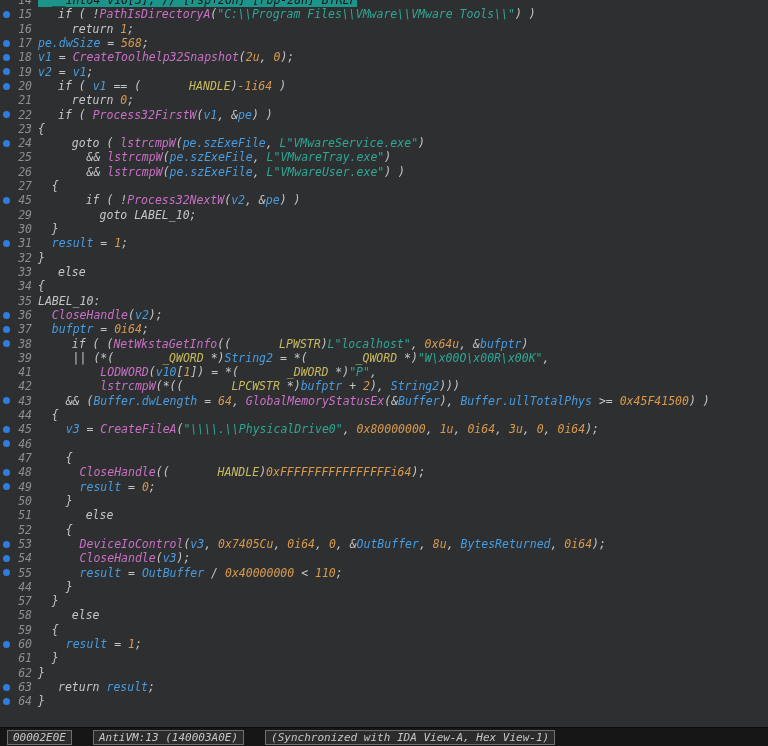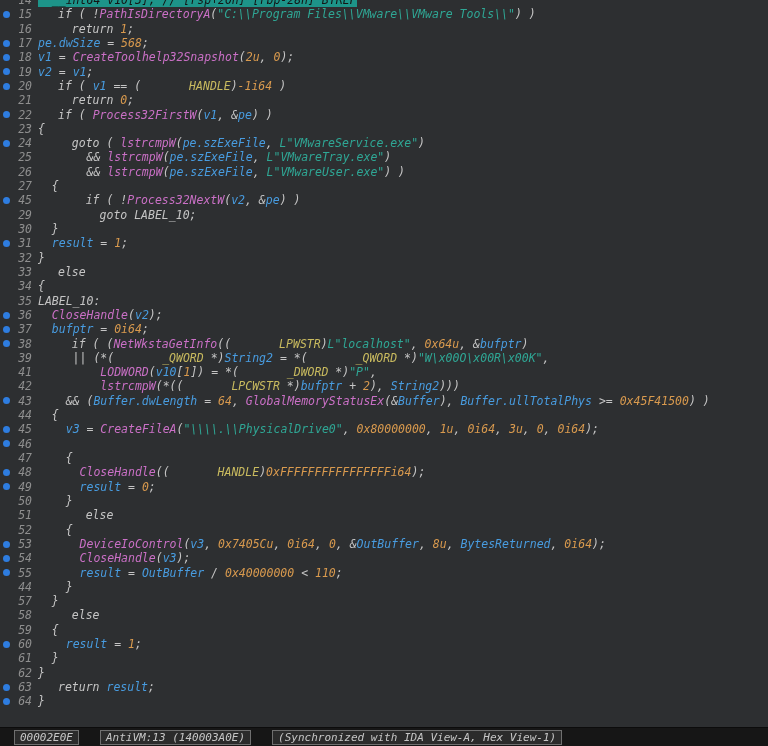--- a/index.html
+++ b/index.html
@@ -38,21 +38,21 @@
     position:absolute; left:0; top:727px; width:768px; height:19px;
     background:#161616; border-top:1px solid #0c0c0c;
     display:flex; align-items:center;
     font-size:11px; color:#c6c6c6; white-space:pre;
   }
   .sb-box {
     display:inline-block;
     border:1px solid #6f6f6f; background:#2b2b2b;
     height:15px; line-height:13px; padding:0 5px; margin-right:2px;margin-left:19px;
   }
-  .sb-box:first-child { margin-left:14px;text-align:center; }
+  .sb-box:first-child { margin-left:7px;text-align:center; }
 </style>
 </head>
 <body>
 
 <div class="viewport">
 
   <div class="code-area">
       <div class="line"><span class="dot-slot"></span><span class="lnum">14</span><span class="code"><span class="tk-hl">  __int64 v10[3]; // [rsp+20h] [rbp-28h] BYREF</span></span></div>
       <div class="line"><span class="dot-slot"><span class="dot"></span></span><span class="lnum">15</span><span class="code"><span class="tk-k">if ( !</span><span class="tk-f">PathIsDirectoryA</span><span class="tk-p">(</span><span class="tk-s">"C:\\Program Files\\VMware\\VMware Tools\\"</span><span class="tk-p">) )</span></span></div>
       <div class="line"><span class="dot-slot"></span><span class="lnum">16</span><span class="code"><span class="tk-k">  return </span><span class="tk-n">1</span><span class="tk-p">;</span></span></div>

